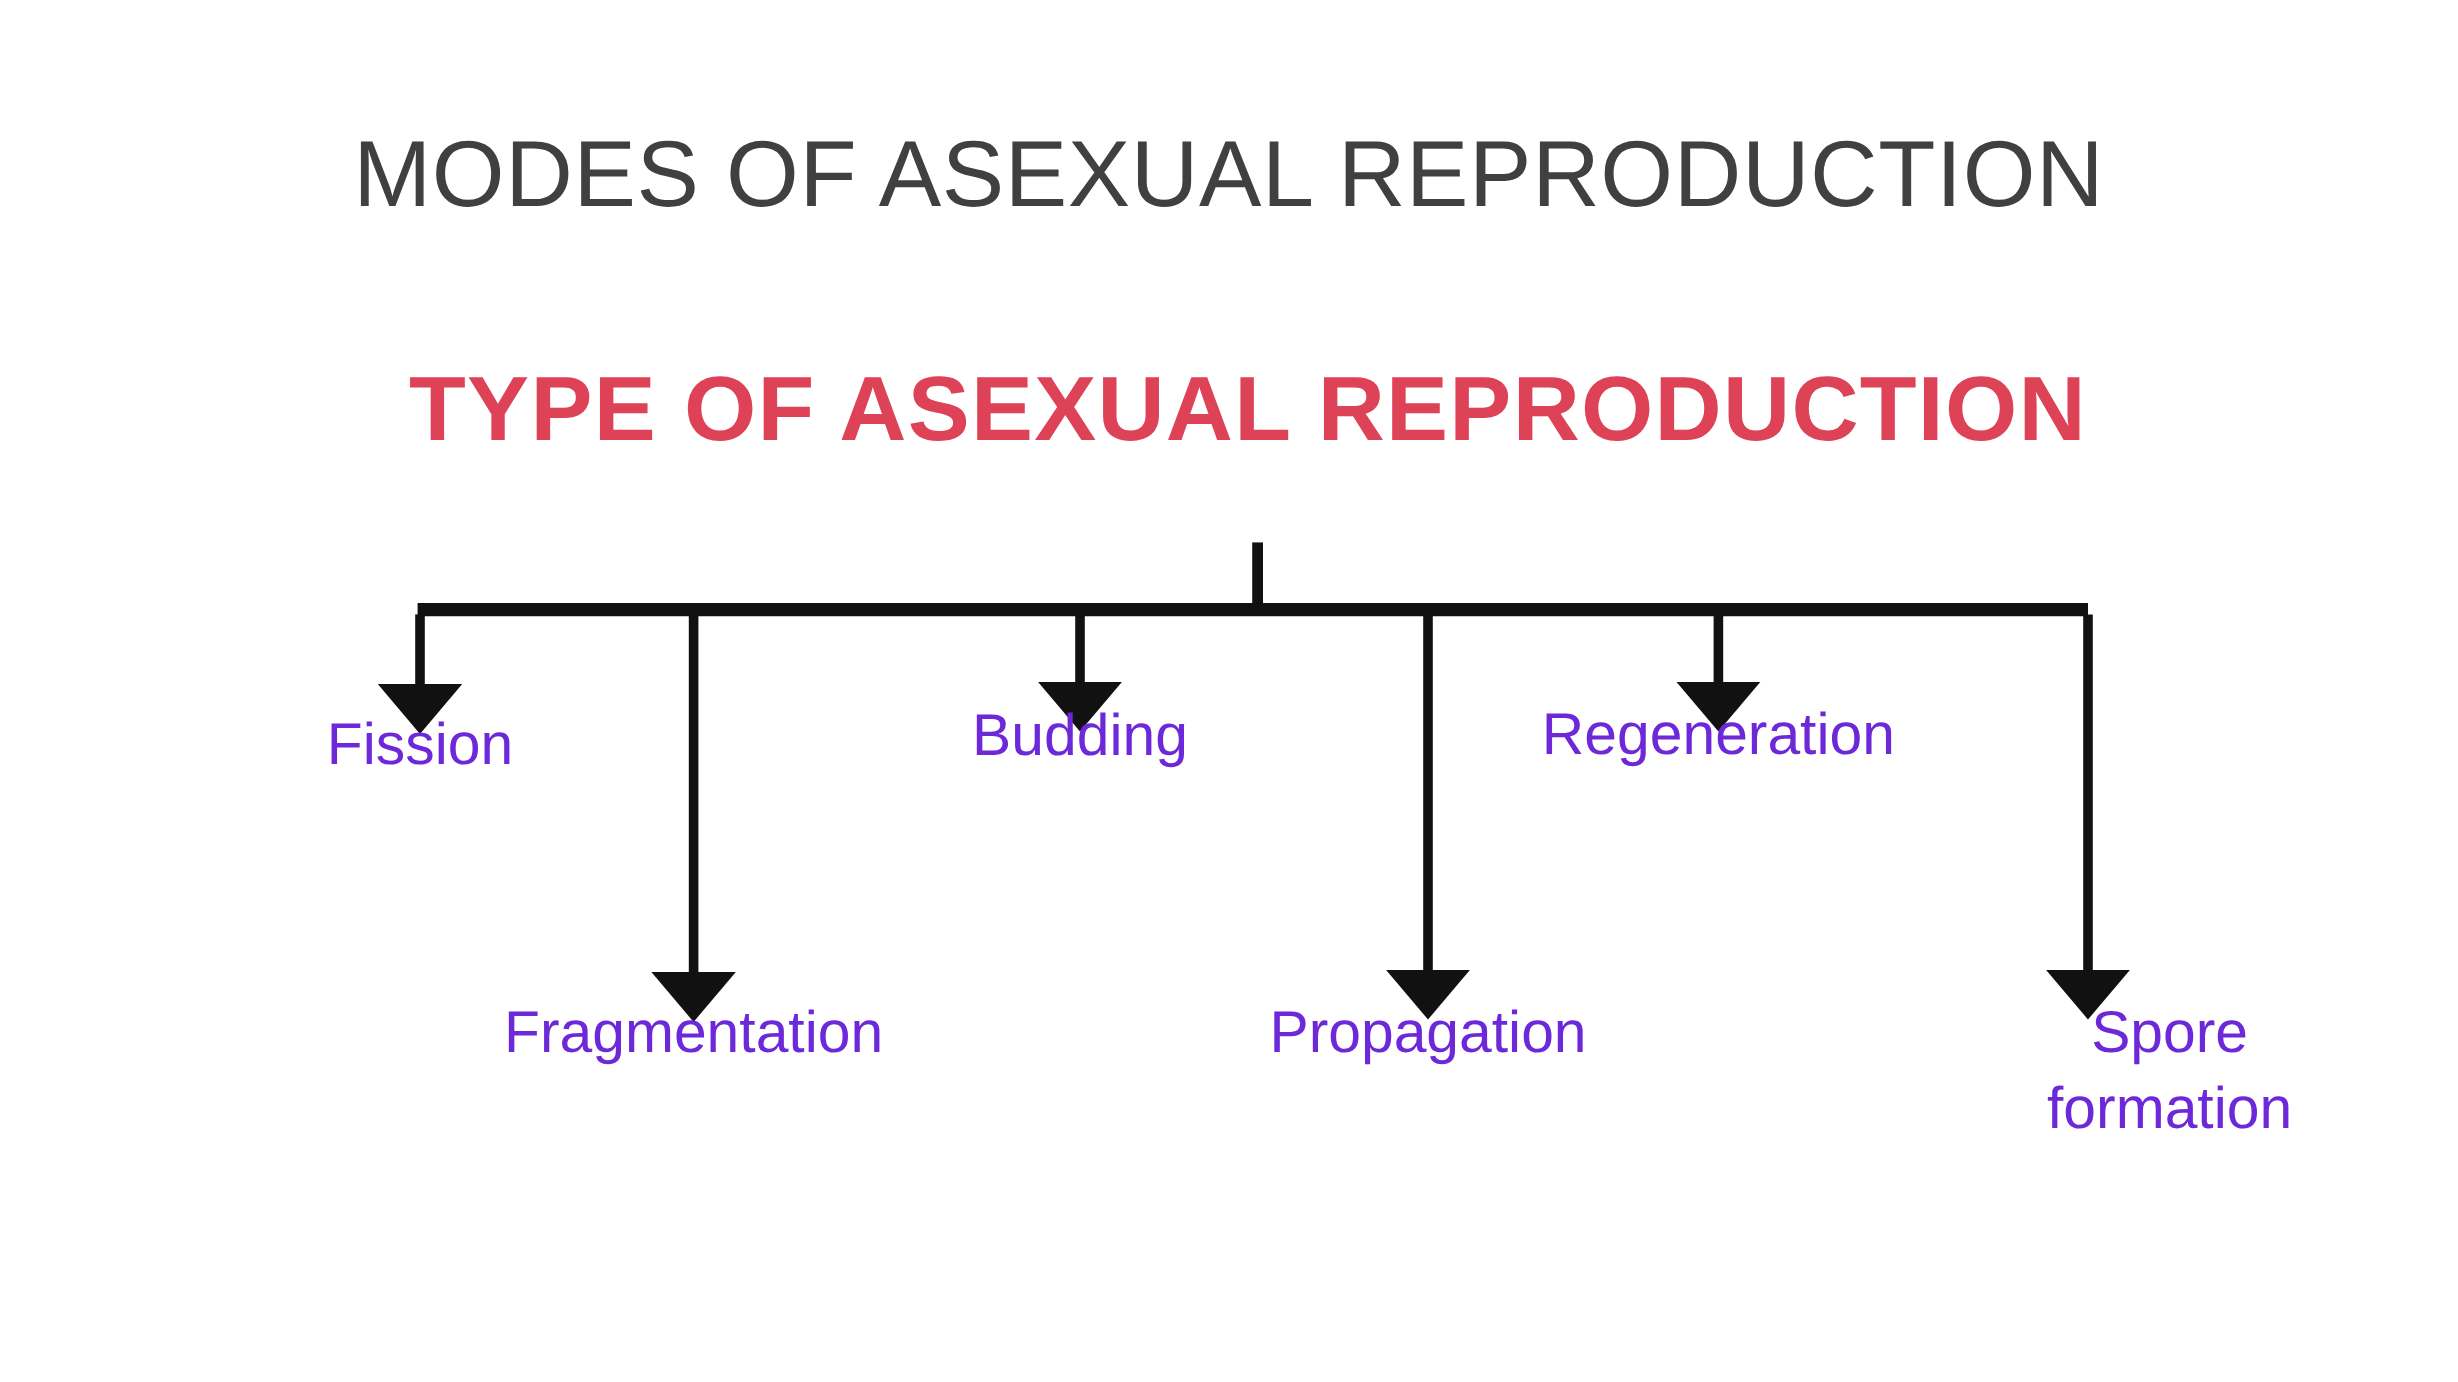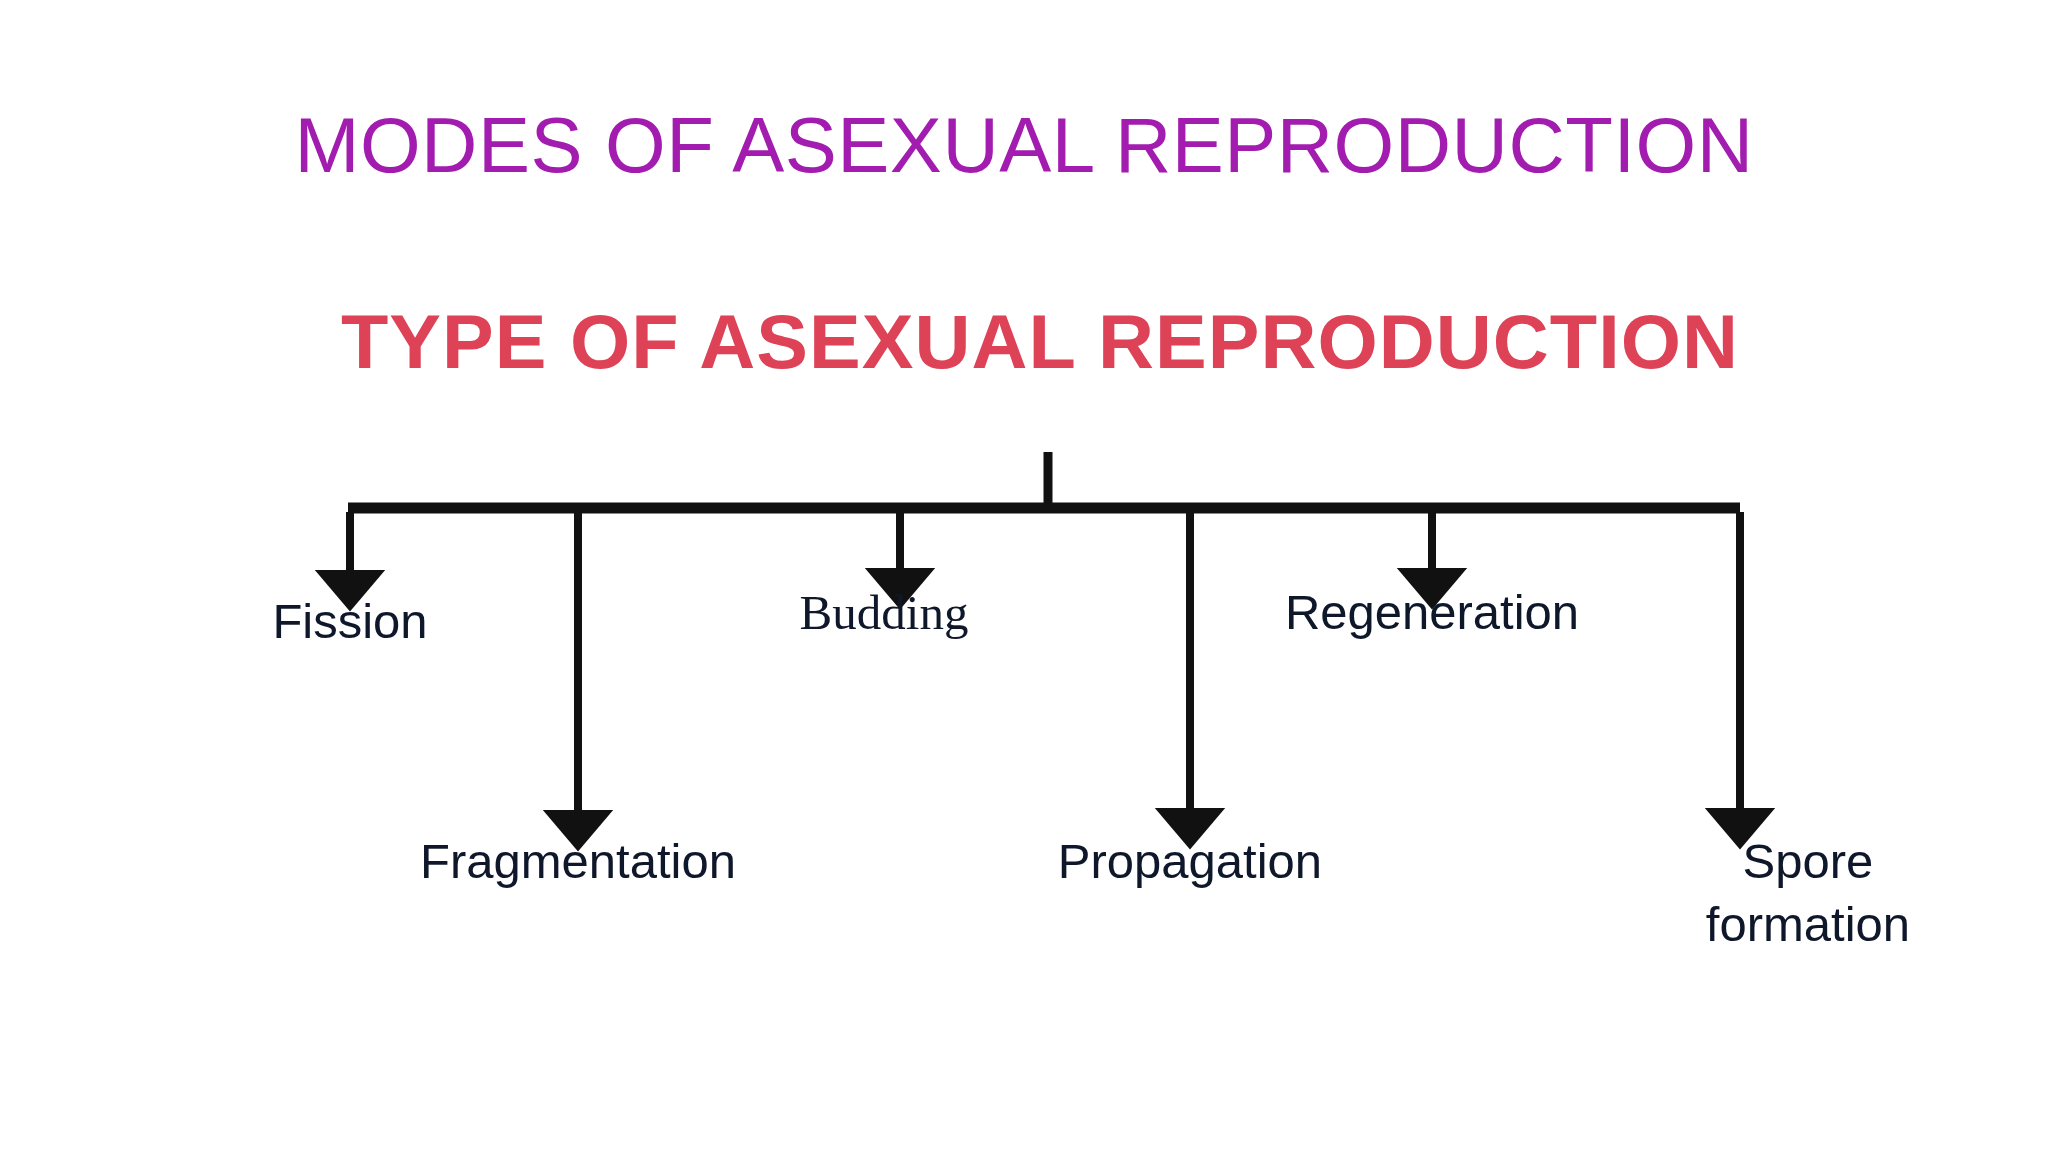--- a/index.html
+++ b/index.html
@@ -20,21 +20,21 @@
     background: #ffffff;
   }
 
   
   .slide-title {
     position: absolute;
     left: 0;
     top: 106px;
     width: 2048px;
     text-align: center;
-    color: #a21caf;
+    color: #404040;
     font-family: "Liberation Sans", sans-serif;
     font-size: 78px;
     font-weight: 400;
     letter-spacing: 0.5px;
     line-height: 1.0;
     white-space: nowrap;
   }
 
   
   .chart-figure {
@@ -66,21 +66,21 @@
     position: absolute;
     left: 0;
     top: 0;
     width: 1560px;
     height: 720px;
   }
 
   .node-label {
     position: absolute;
     text-align: center;
-    color: #0f172a;
+    color: #6d28d9;
     font-family: "Liberation Sans", sans-serif;
     font-size: 49px;
     font-weight: 400;
     line-height: 1.28;
     white-space: pre-line;
   }
   .node-label.two-line { white-space: normal; }
 </style>
 </head>
 <body>
@@ -114,21 +114,21 @@
 
       <line x1="1172" y1="222" x2="1172" y2="290" stroke="#111111" stroke-width="8" marker-end="url(#arrowhead)"></line>
 
       <line x1="1480" y1="222" x2="1480" y2="530" stroke="#111111" stroke-width="8" marker-end="url(#arrowhead)"></line>
     </svg>
 
     <div class="node-label" style="left:-70px; top:300px; width:320px;">Fission</div>
 
     <div class="node-label" style="left:118px; top:540px; width:400px;">Fragmentation</div>
 
-    <div class="node-label" style="left:464px; top:292px; width:320px;font-family:Liberation Serif, serif;">Budding</div>
+    <div class="node-label" style="left:480px; top:292px; width:320px;">Budding</div>
 
     <div class="node-label two-line" style="left:770px; top:540px; width:320px;">
       <span>Propagation</span><br>
     </div>
 
     <div class="node-label" style="left:982px; top:291px; width:380px;">Regeneration</div>
 
     <div class="node-label two-line" style="left:1388px; top:540px; width:320px;">
       <span>Spore</span><br>
       <span>formation</span>

